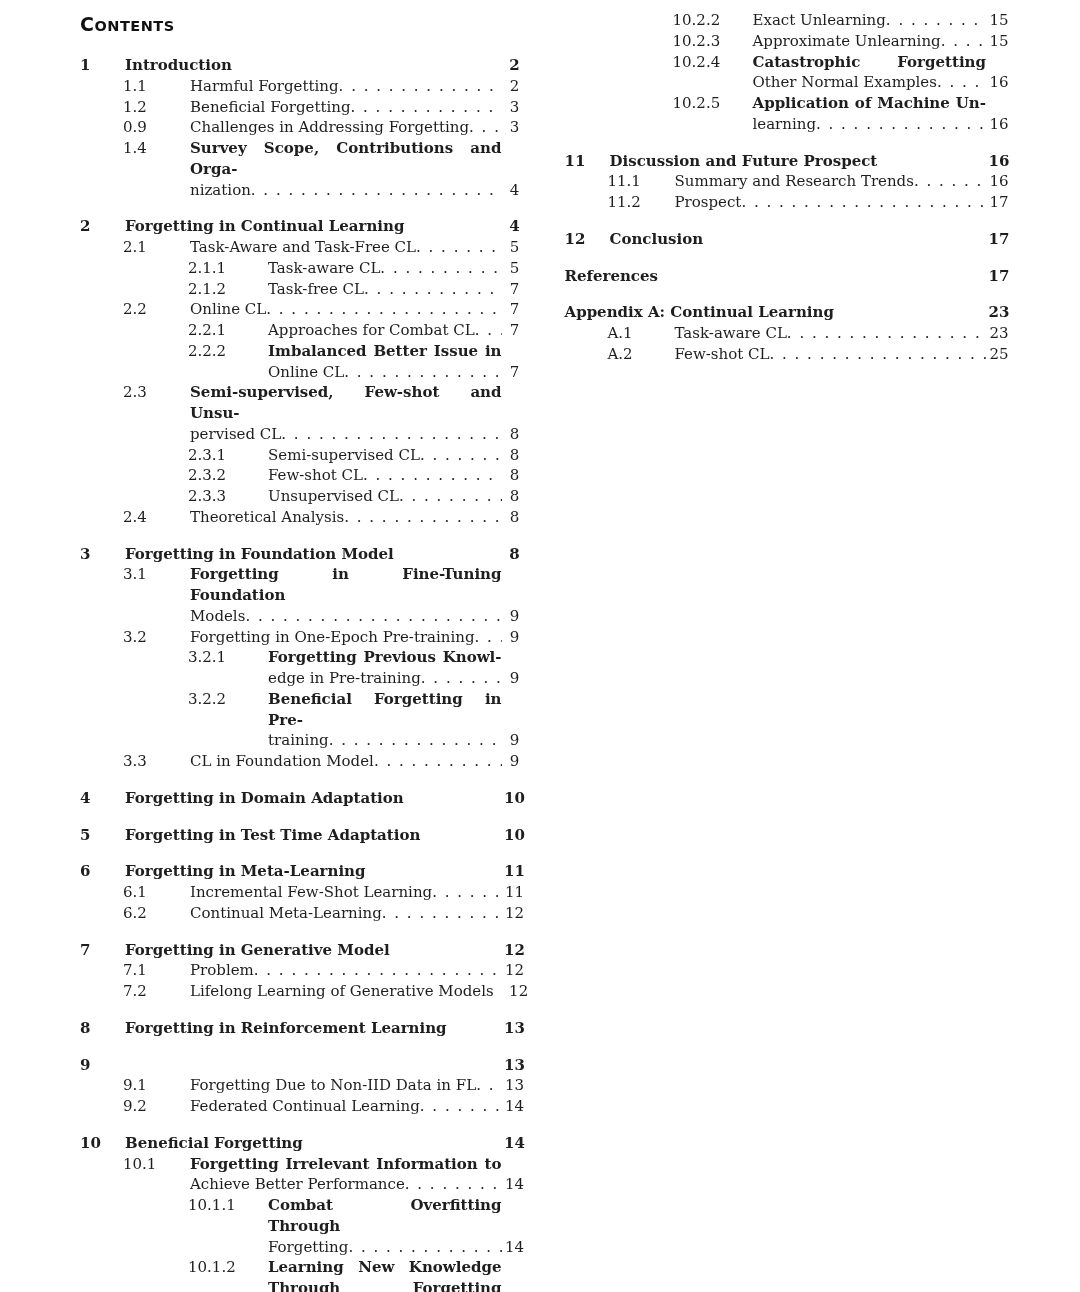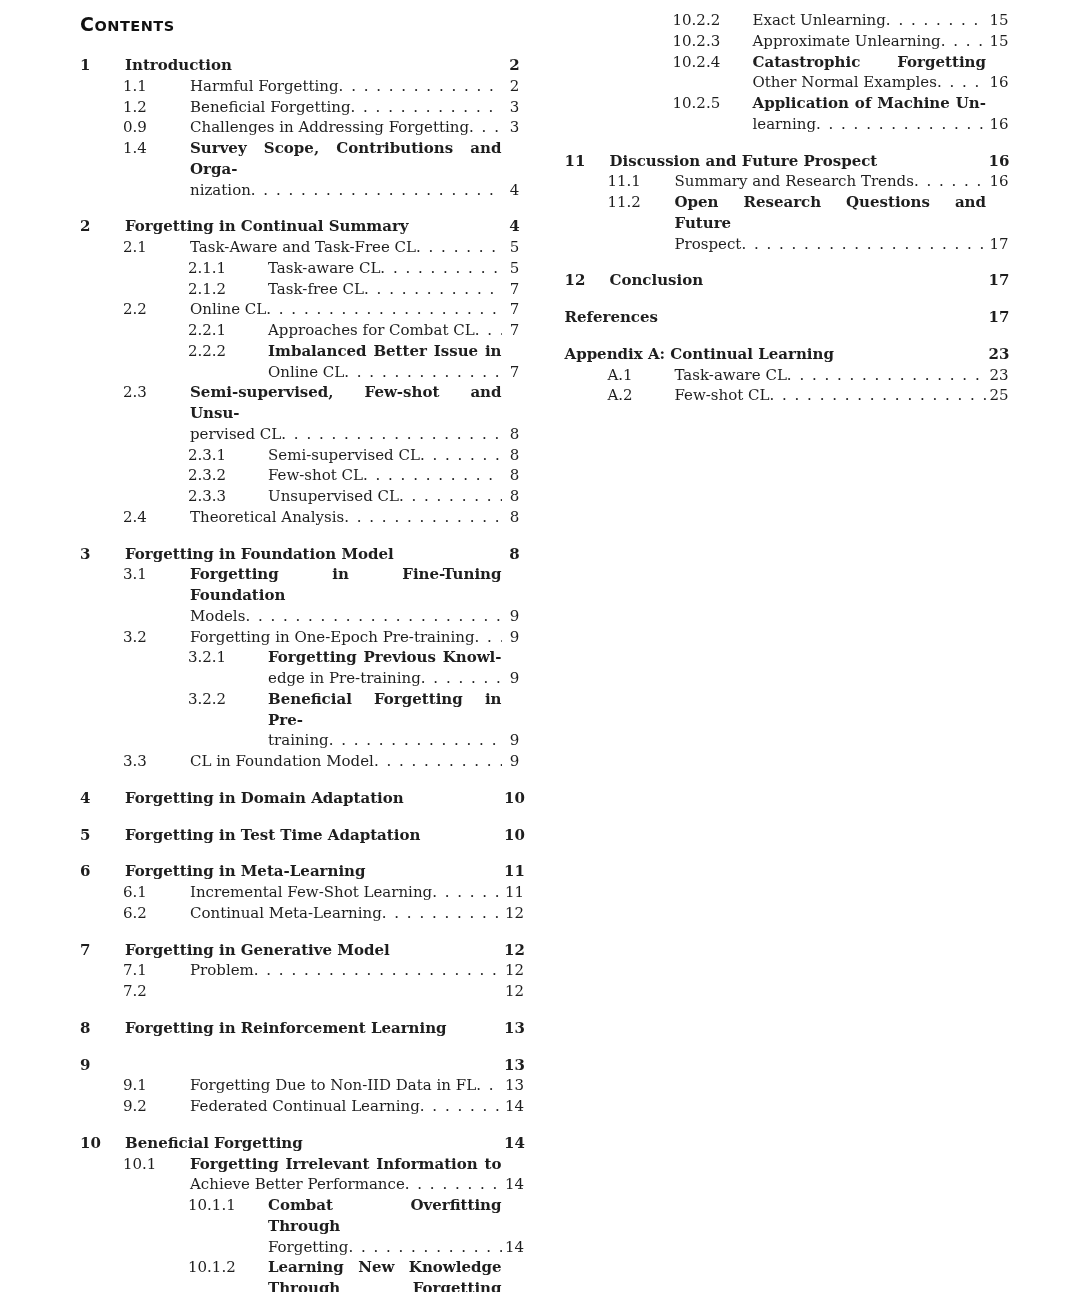--- a/index.html
+++ b/index.html
@@ -120,21 +120,21 @@
             <span class="txt">nization</span>
             <span class="leader"></span>
             <span class="pg">4</span>
           </div>
         </div>
       </div>
       <div class="entry lvl0 bold gap">
         <span class="lbl">2</span>
         <div class="body">
           <div class="lastline">
-            <span class="txt">Forgetting in Continual Summary</span>
+            <span class="txt">Forgetting in Continual Learning</span>
             <span class="leader nodots"></span>
             <span class="pg">4</span>
           </div>
         </div>
       </div>
       <div class="entry lvl1">
         <span class="lbl">2.1</span>
         <div class="body">
           <div class="lastline">
             <span class="txt">Task-Aware and Task-Free CL</span>
@@ -375,20 +375,21 @@
             <span class="txt">Problem</span>
             <span class="leader"></span>
             <span class="pg">12</span>
           </div>
         </div>
       </div>
       <div class="entry lvl1">
         <span class="lbl">7.2</span>
         <div class="body">
           <div class="lastline">
+            <span class="txt">Lifelong Learning of Generative Models</span>
             <span class="leader nodots"></span>
             <span class="pg">12</span>
           </div>
         </div>
       </div>
       <div class="entry lvl0 bold gap">
         <span class="lbl">8</span>
         <div class="body">
           <div class="lastline">
             <span class="txt">Forgetting in Reinforcement Learning</span>
@@ -550,21 +551,20 @@
           <div class="lastline">
             <span class="txt">Summary and Research Trends</span>
             <span class="leader"></span>
             <span class="pg">16</span>
           </div>
         </div>
       </div>
       <div class="entry lvl1">
         <span class="lbl">11.2</span>
         <div class="body">
-          <div class="jline">Open Research Questions and Future</div>
           <div class="lastline">
             <span class="txt">Prospect</span>
             <span class="leader"></span>
             <span class="pg">17</span>
           </div>
         </div>
       </div>
       <div class="entry lvl0 bold gap">
         <span class="lbl">12</span>
         <div class="body">

